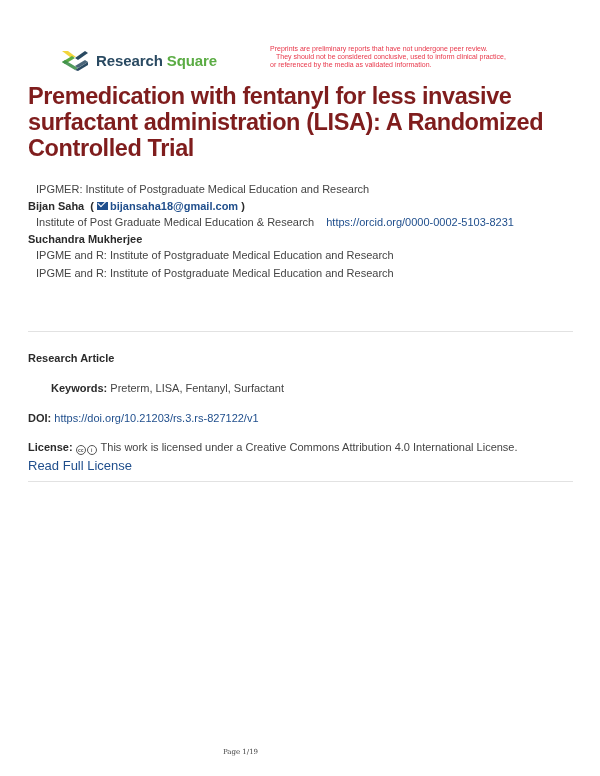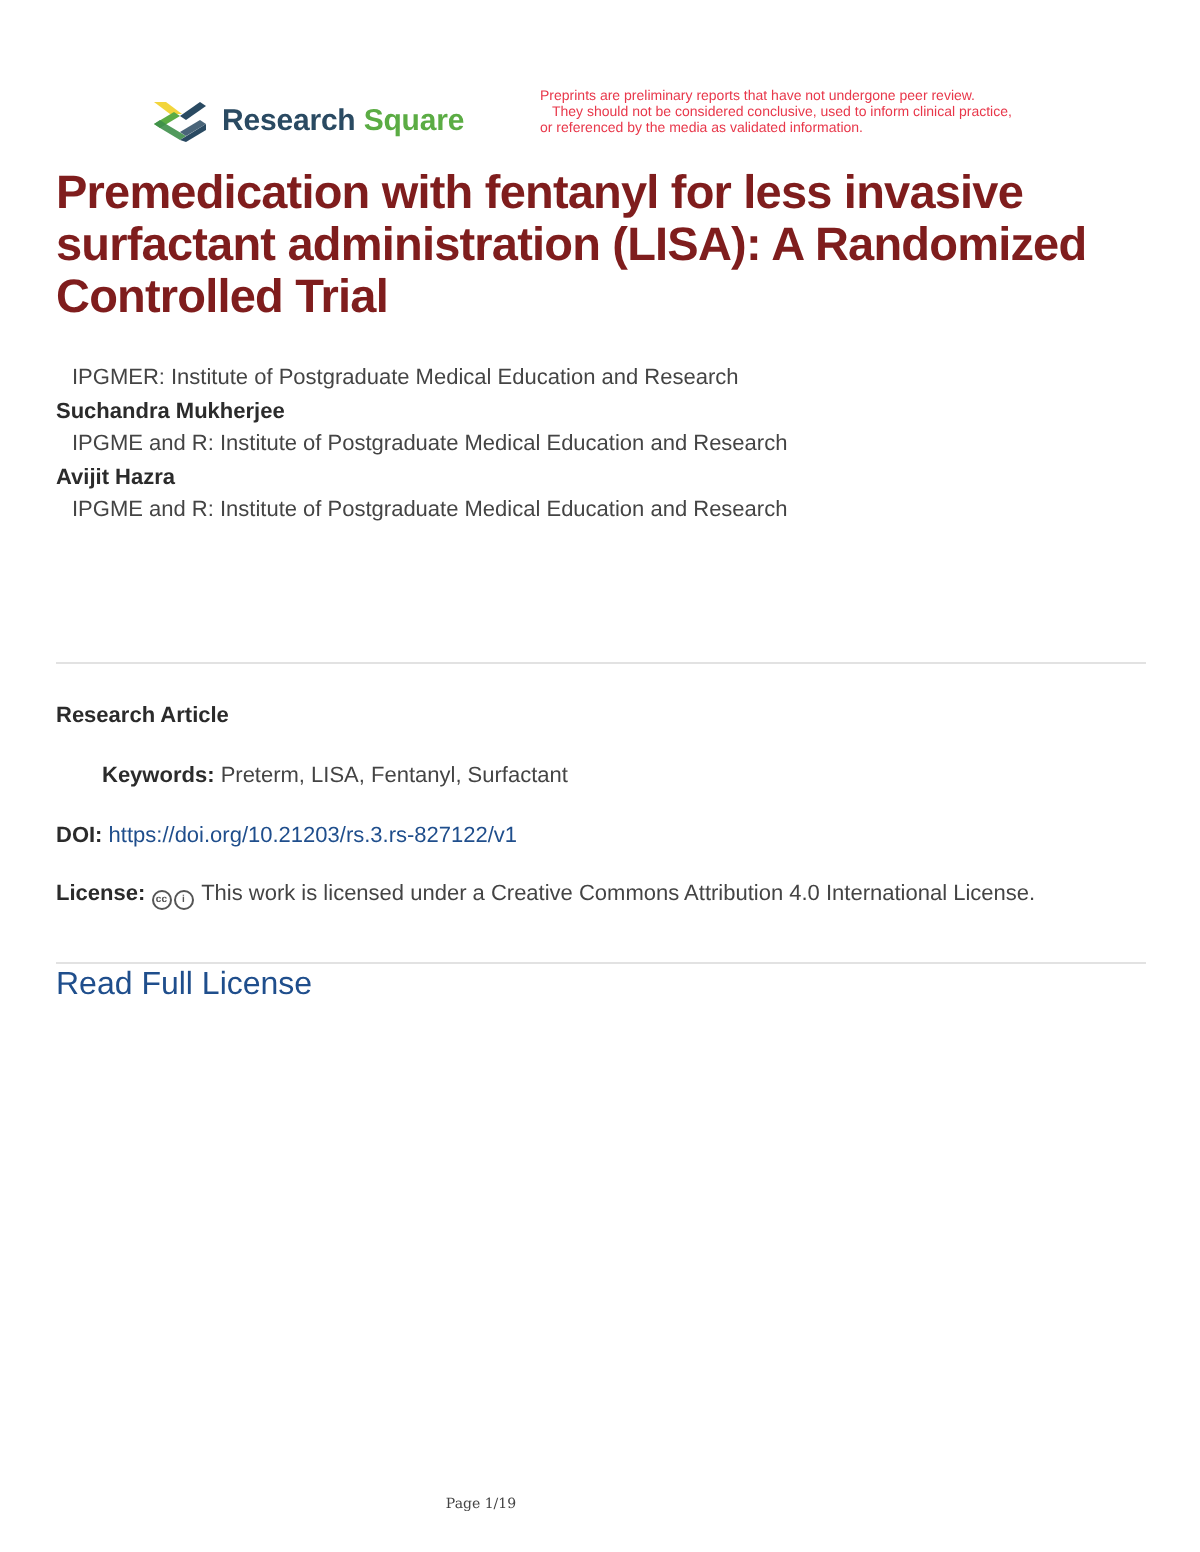--- a/index.html
+++ b/index.html
@@ -1,19 +1,19 @@
 <!DOCTYPE html>
 <html><head>
   <meta charset="utf-8">
   <style>
     * { margin: 0; padding: 0; box-sizing: border-box; }
     html, body { width: 600px; height: 776px; background: #ffffff; overflow: hidden; }
     body { position: relative; font-family: "Liberation Sans", sans-serif; color: #333333; }
 
-    .header { position: absolute; left: 76px; top: 47px; height: 26px; display: flex; align-items: center; }
+    .header { position: absolute; left: 61px; top: 47px; height: 26px; display: flex; align-items: center; }
     .logo-icon { width: 28px; height: 22px; margin-right: 7px; }
     .logo-text { font-size: 15px; font-weight: bold; color: #2a4a62; letter-spacing: -0.1px; }
     .logo-text .sq { color: #5bac44; }
 
     .disclaimer { position: absolute; left: 270px; top: 45px; width: 300px; font-size: 7px; line-height: 8.2px; color: #e8374a; }
     .disclaimer span { display: block; white-space: nowrap; }
     .disclaimer .l2 { padding-left: 6px; }
 
     .title { position: absolute; left: 28px; top: 83px; width: 545px; font-size: 23.5px; font-weight: bold; line-height: 26px; color: #7f1d1d; letter-spacing: -0.4px; }
 
@@ -29,21 +29,21 @@
     .divider.d1 { top: 331px; }
     .divider.d2 { top: 481px; }
 
     .meta-line { position: absolute; left: 28px; font-size: 11px; color: #444444; white-space: nowrap; }
     .meta-line b { color: #2b2b2b; }
     .article-type { top: 352px; font-weight: bold; color: #2b2b2b; }
     .keywords { top: 382px; padding-left: 23px; }
     .doi { top: 412px; }
     .doi a, .read-license { color: #1f4e8c; text-decoration: none; }
     .license { top: 441px; }
-    .read-license { position: absolute; left: 28px; top: 484px; font-size: 16px; text-align: right; }
+    .read-license { position: absolute; left: 28px; top: 458px; font-size: 13px; text-align: right; }
 
     .cc-icon { display: inline-block; width: 10px; height: 10px; border: 1px solid #555; border-radius: 50%; font-size: 5px; line-height: 8px; text-align: center; vertical-align: -1px; margin-right: 1px; color: #555; font-weight: bold; }
 
     .page-footer { position: absolute; left: 0; width: 481px; top: 748px; text-align: center; font-family: "DejaVu Serif", serif; font-size: 7px; color: #444; }
   </style>
 </head>
 <body>
 
 <div class="header">
   <svg class="logo-icon" viewBox="0 0 28 22">
@@ -65,25 +65,30 @@
 
 <h1 class="title">
   <span>Premedication with fentanyl for less invasive</span><br>
   <span>surfactant administration (LISA): A Randomized</span><br>
   <span>Controlled Trial</span>
 </h1>
 
 <div class="authors">
   <div class="author-aff">IPGMER: Institute of Postgraduate Medical Education and Research</div>
 
+  <div class="author-name">
+    <span>Bijan Saha</span>&nbsp; (<span class="mail-icon"></span><a class="email-link">bijansaha18@gmail.com</a> )
+  </div>
+  <div class="author-aff">
+    <span>Institute of Post Graduate Medical Education &amp; Research</span><a class="orcid-link">https://orcid.org/0000-0002-5103-8231</a>
+  </div>
 
   <div class="author-name">Suchandra Mukherjee</div>
   <div class="author-aff">IPGME and R: Institute of Postgraduate Medical Education and Research</div>
 
-  <div class="author-name">Avijit Hazra</div>
   <div class="author-aff">IPGME and R: Institute of Postgraduate Medical Education and Research</div>
 </div>
 
 <div class="divider d1"></div>
 
 <div class="meta-line article-type">Research Article</div>
 
 <div class="meta-line keywords">
   <b>Keywords:</b>
   <span>Preterm, LISA, Fentanyl, Surfactant</span>

